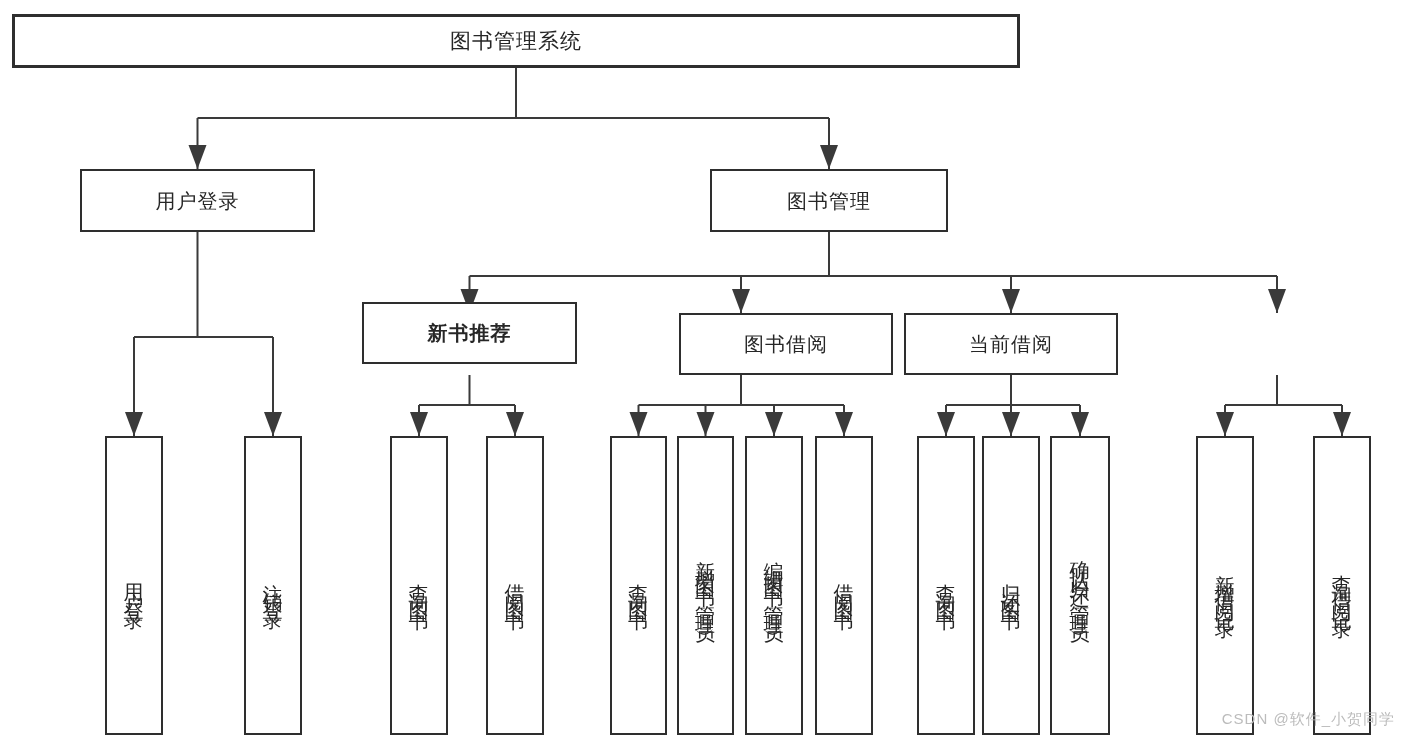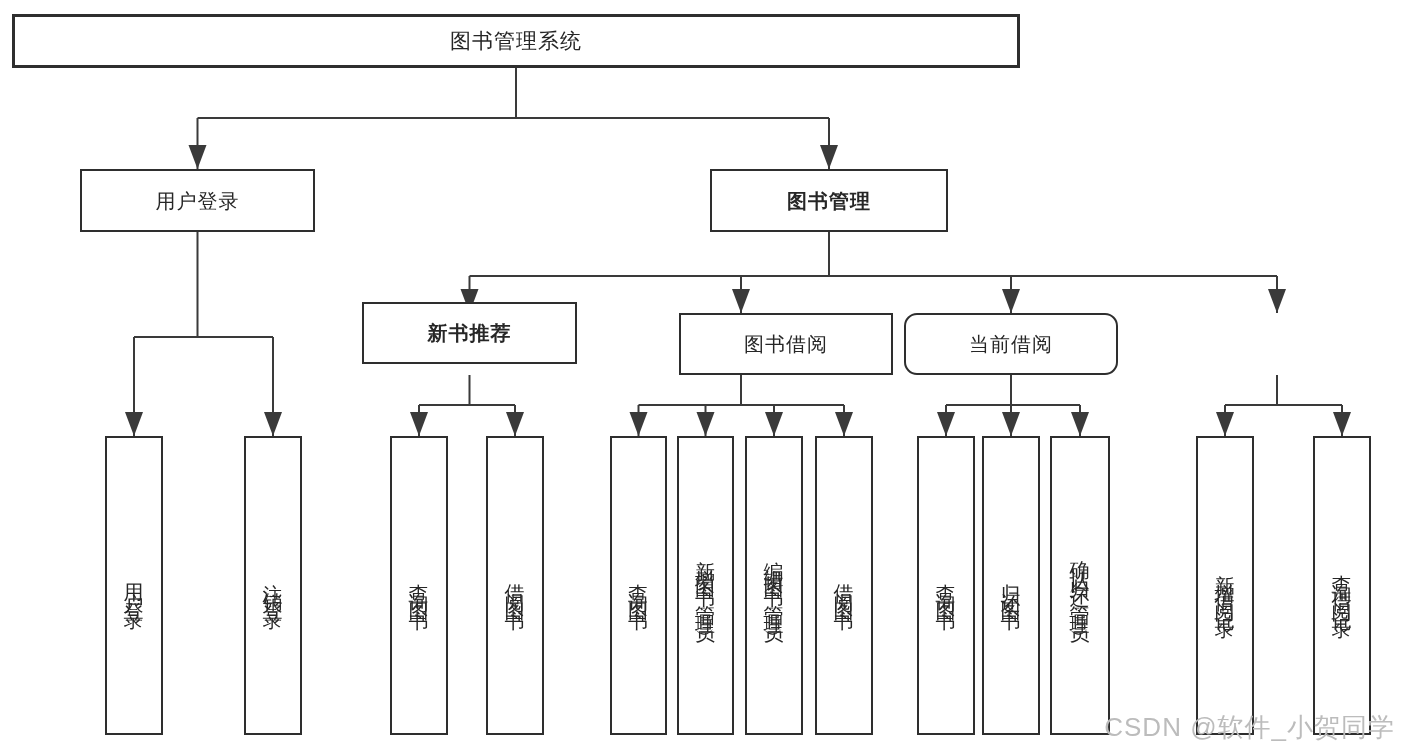--- a/index.html
+++ b/index.html
@@ -32,21 +32,21 @@
   .vlabel{
     writing-mode:vertical-rl;
     text-orientation:mixed;
     letter-spacing:9px;
     font-size:20px;
     white-space:nowrap;
   }
   .watermark{
     position:absolute;
     right:10px;top:710px;
-    font-size:26px;
+    font-size:15px;
     color:var(--watermark);
     letter-spacing:1px;
     white-space:nowrap;
   }
 </style>
 </head>
 <body>
 
 <div class="stage">
 
@@ -91,31 +91,31 @@
     <line class="ln" x1="1342" y1="405" x2="1342" y2="436" marker-end="url(#ah)"></line>
   </svg>
 
   <div class="box root" style="left:12px;top:14px;width:1008px;height:54px;justify-content:center;">
     <span>图书管理系统</span>
   </div>
 
   <div class="box" style="left:80px;top:169px;width:235px;height:63px;">
     <span>用户登录</span>
   </div>
-  <div class="box" style="left:710px;top:169px;width:238px;height:63px;font-weight:bold;">
+  <div class="box" style="left:710px;top:169px;width:238px;height:63px;">
     <span>图书管理</span>
   </div>
 
   <div class="box" style="left:362px;top:302px;width:215px;height:62px;font-weight:bold;">
     <span>新书推荐</span>
   </div>
   <div class="box" style="left:634px;top:313px;width:214px;height:62px;margin-left:45px;">
     <span>图书借阅</span>
   </div>
-  <div class="box" style="left:904px;top:313px;width:214px;height:62px;border-radius:13px;">
+  <div class="box" style="left:904px;top:313px;width:214px;height:62px;">
     <span>当前借阅</span>
   </div>
 
   <div class="box" style="left:105px;top:436px;width:58px;height:299px;">
     <span class="vlabel">用户登录</span>
   </div>
   <div class="box" style="left:244px;top:436px;width:58px;height:299px;">
     <span class="vlabel">注销登录</span>
   </div>
 

